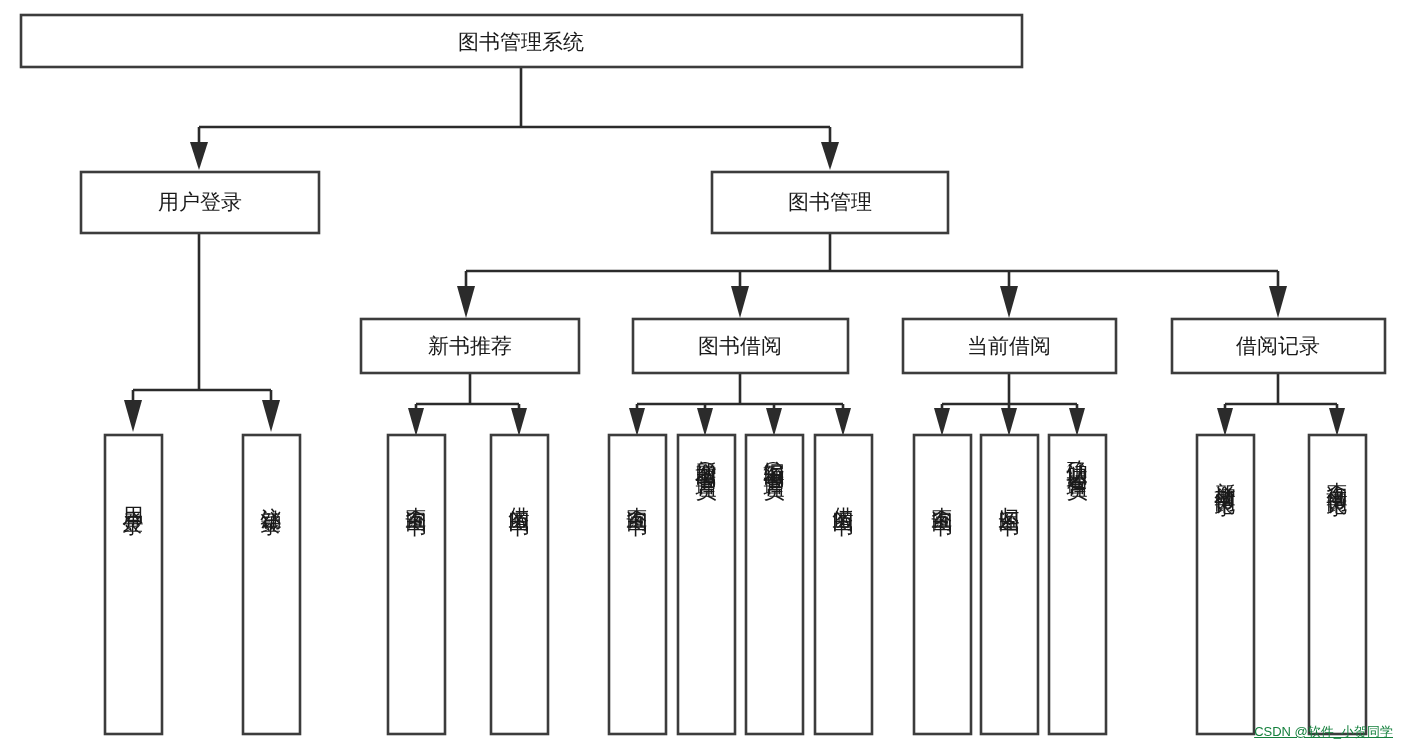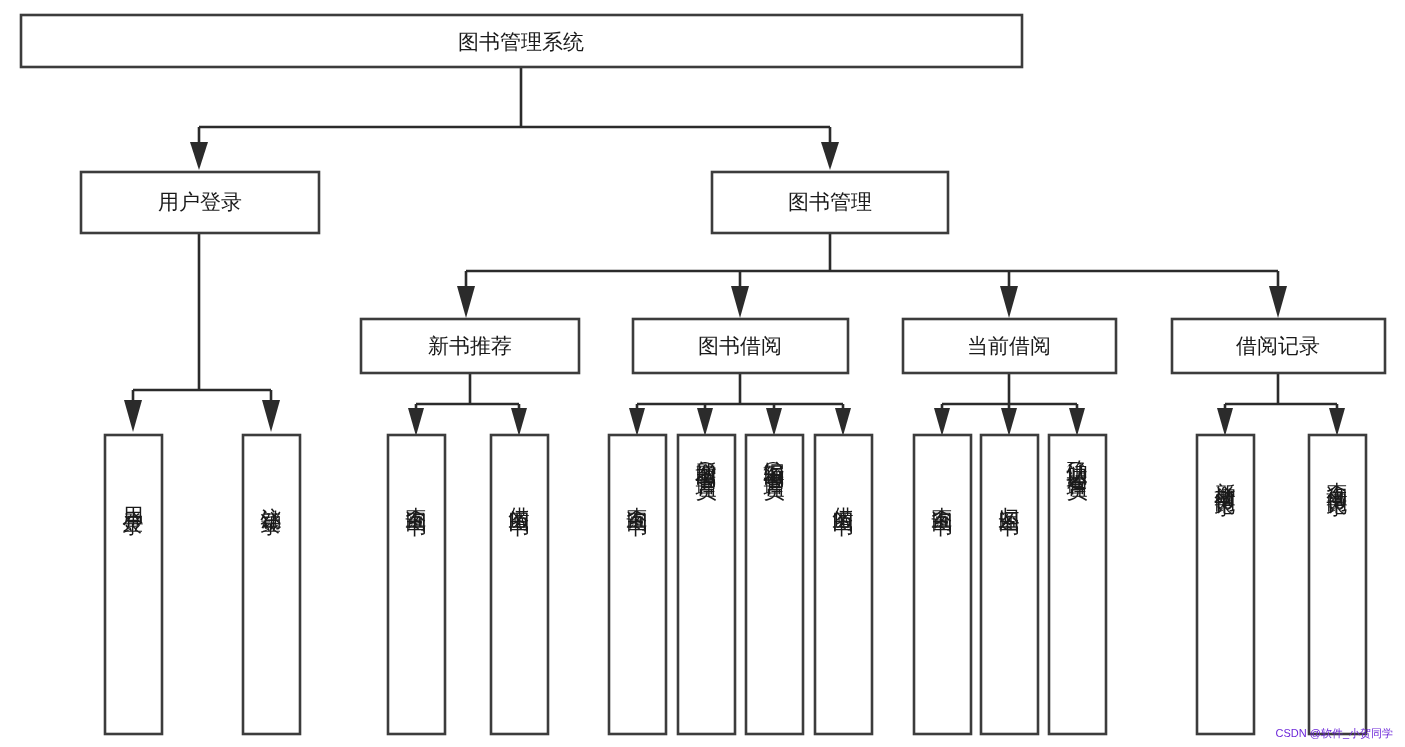--- a/index.html
+++ b/index.html
@@ -63,24 +63,25 @@
     line-height: 1.0;
     color: #1a1a1a;
     letter-spacing: 3px;
     white-space: nowrap;
   }
   .watermark {
     position: absolute;
     right: 12px;
     bottom: 6px;
     font-family: "Liberation Sans", "DejaVu Sans", sans-serif;
-    font-size: 11px;
-    color: #6d28d9;
+    font-size: 13px;
+    color: #15803d;
     white-space: nowrap;
     user-select: none;
+    text-decoration: underline;
   }
 </style>
 </head>
 <body>
 
 <div id="diagram-root">
 
   <svg id="tree-svg" viewBox="0 0 1405 747" xmlns="http://www.w3.org/2000/svg">
 
     <defs>

